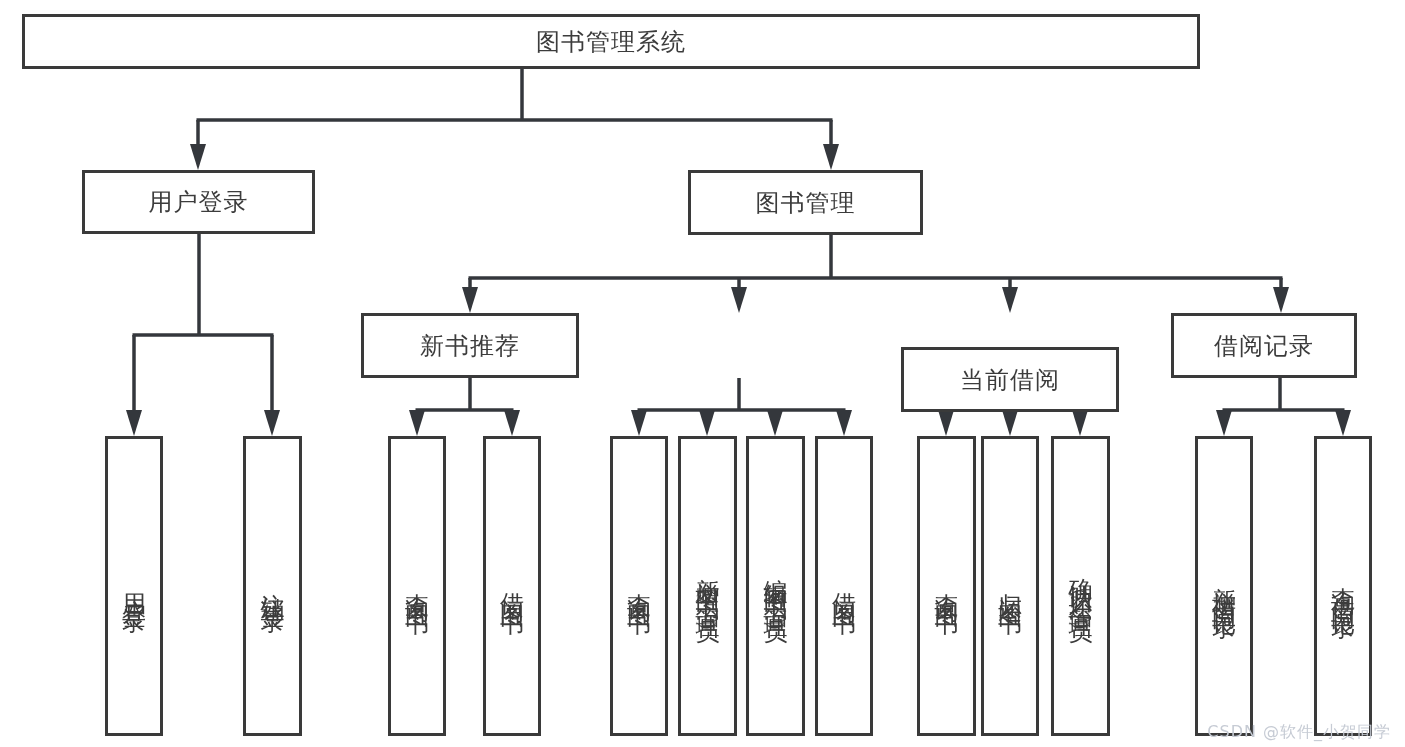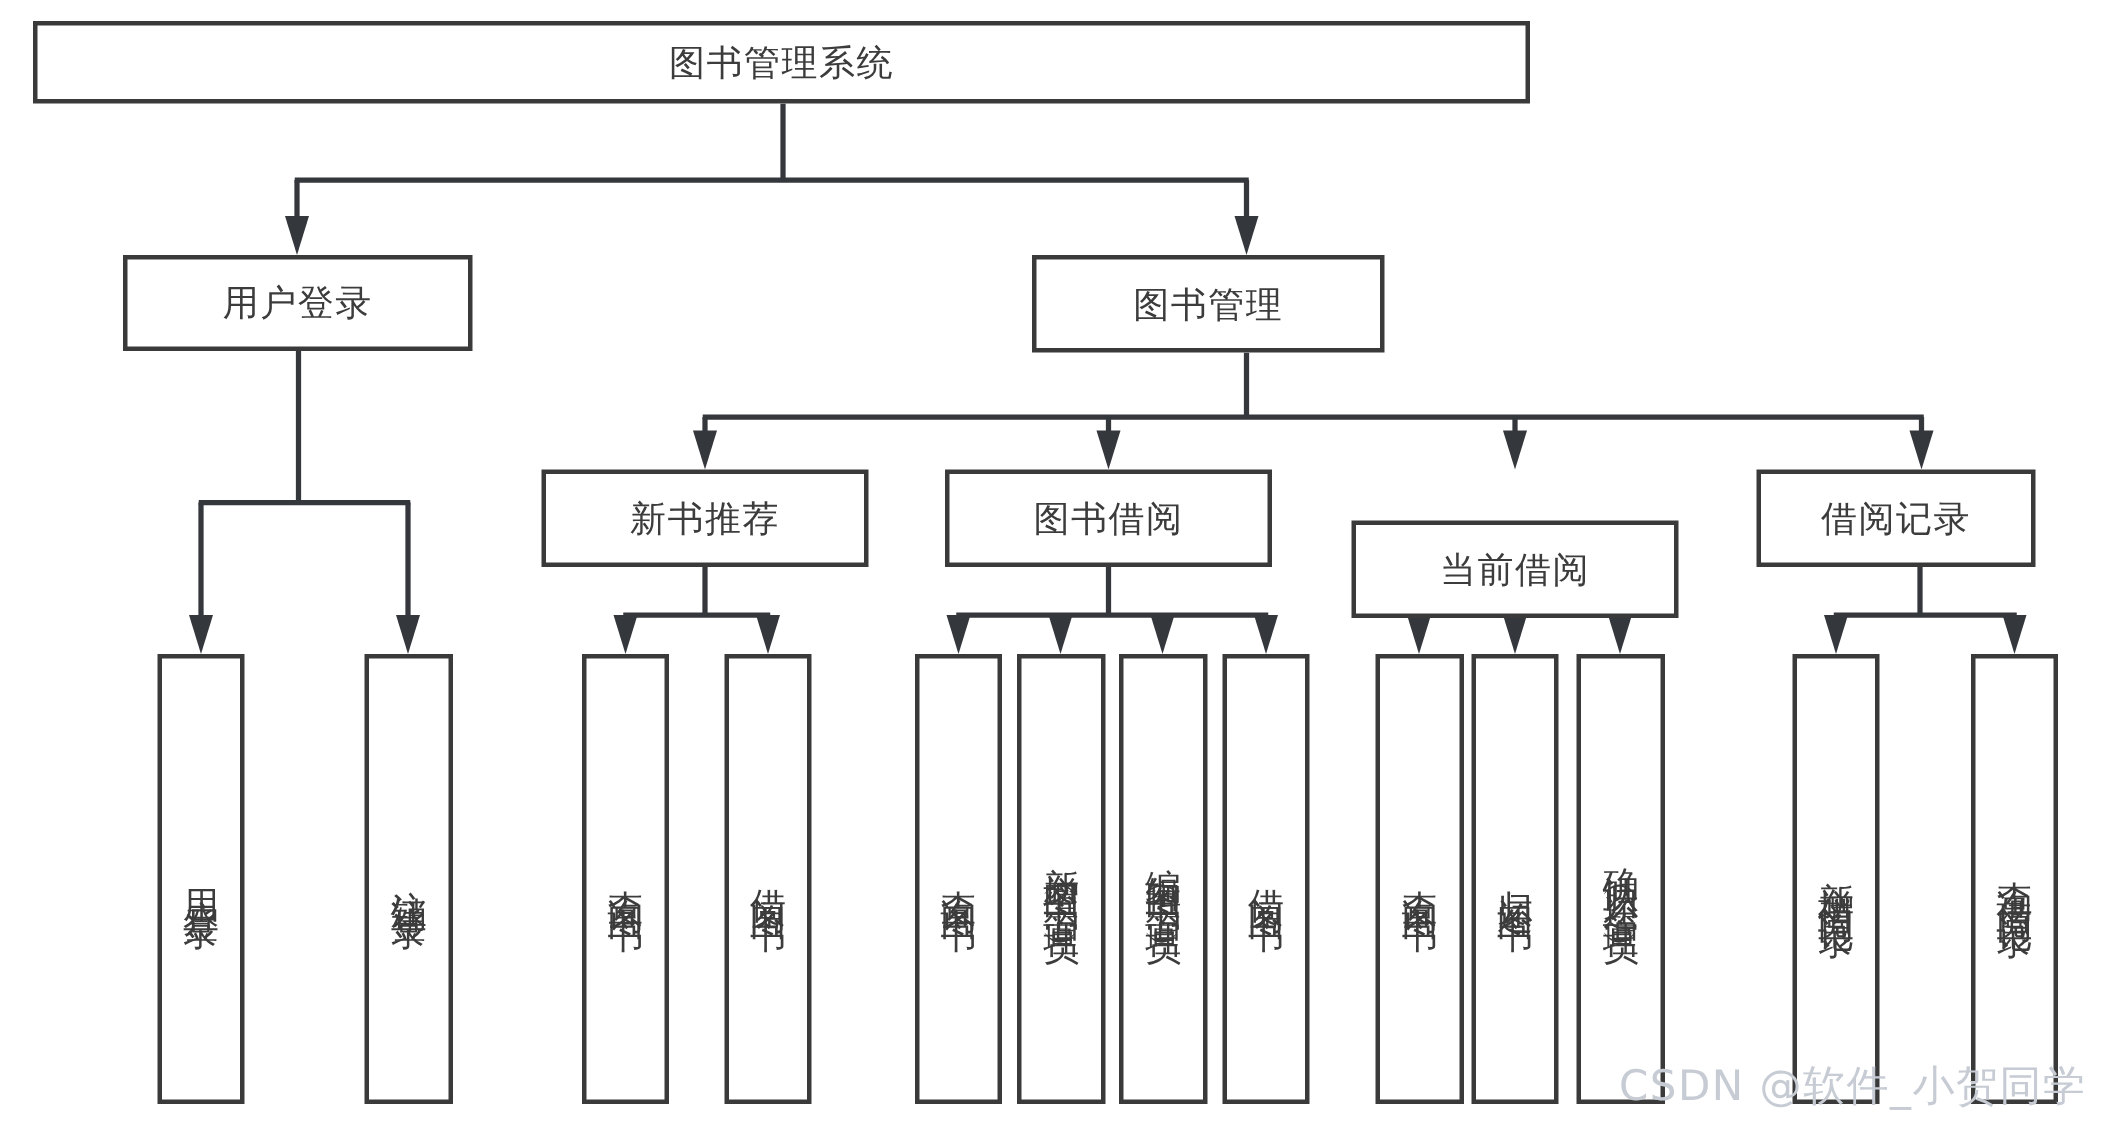--- a/index.html
+++ b/index.html
@@ -32,21 +32,21 @@
   .node.v span {
     writing-mode: vertical-rl;
     text-orientation: mixed;
     letter-spacing: 6px;
     line-height: 1;
   }
   .watermark {
     position: absolute;
     right: 14px;
     bottom: 4px;
-    font-size: 28px;
+    font-size: 16px;
     color: #c6cbd4;
     letter-spacing: 1px;
     white-space: nowrap;
   }
 </style>
 </head>
 <body>
 
 <div class="canvas">
 
@@ -98,36 +98,33 @@
       <polygon points="767,410 783,410 775,436"></polygon>
       <polygon points="836,410 852,410 844,436"></polygon>
       <polygon points="938,410 954,410 946,436"></polygon>
       <polygon points="1002,410 1018,410 1010,436"></polygon>
       <polygon points="1072,410 1088,410 1080,436"></polygon>
       <polygon points="1216,410 1232,410 1224,436"></polygon>
       <polygon points="1335,410 1351,410 1343,436"></polygon>
     </g>
   </svg>
 
-  <div class="node" style="left:22px; top:14px; width:998px; height:55px;">
+  <div class="node" style="left:22px; top:14px; width:1178px; height:55px;">
     <span>图书管理系统</span>
   </div>
 
   <div class="node" style="left:82px; top:170px; width:233px; height:64px;">
     <span>用户登录</span>
   </div>
   <div class="node" style="left:688px; top:170px; width:235px; height:65px;">
     <span>图书管理</span>
   </div>
 
   <div class="node" style="left:361px; top:313px; width:218px; height:65px;">
     <span>新书推荐</span>
-  </div>
-  <div class="node" style="left:630px; top:313px; width:218px; height:65px;">
-    <span>图书借阅</span>
   </div>
   <div class="node" style="left:901px; top:299px; width:218px; height:65px;margin-top:48px;">
     <span>当前借阅</span>
   </div>
   <div class="node" style="left:1171px; top:313px; width:186px; height:65px;">
     <span>借阅记录</span>
   </div>
 
   <div class="node v" style="left:105px; top:436px; width:58px; height:300px;">
     <span>用户登录</span>

